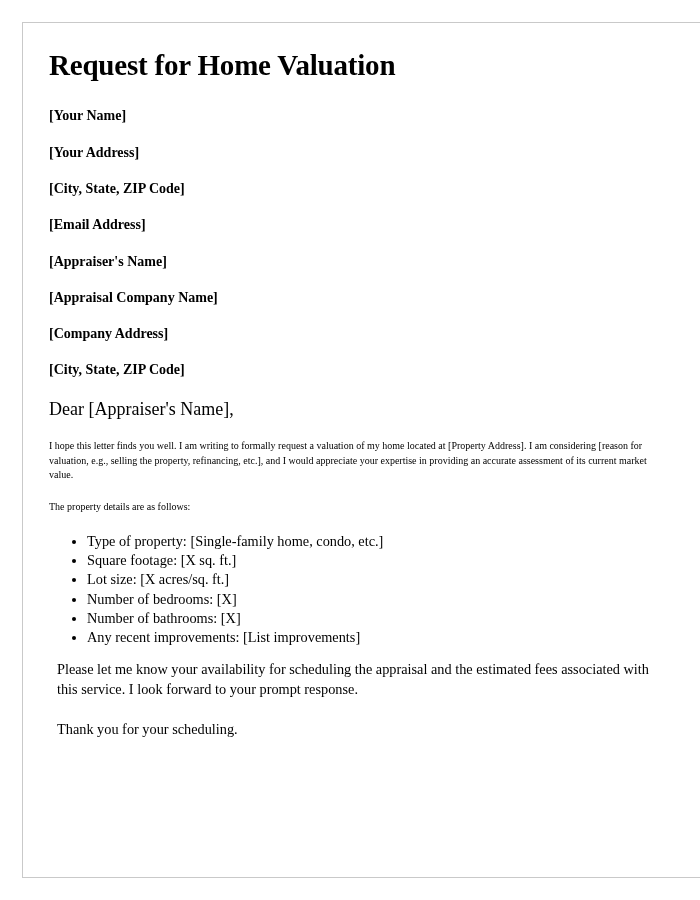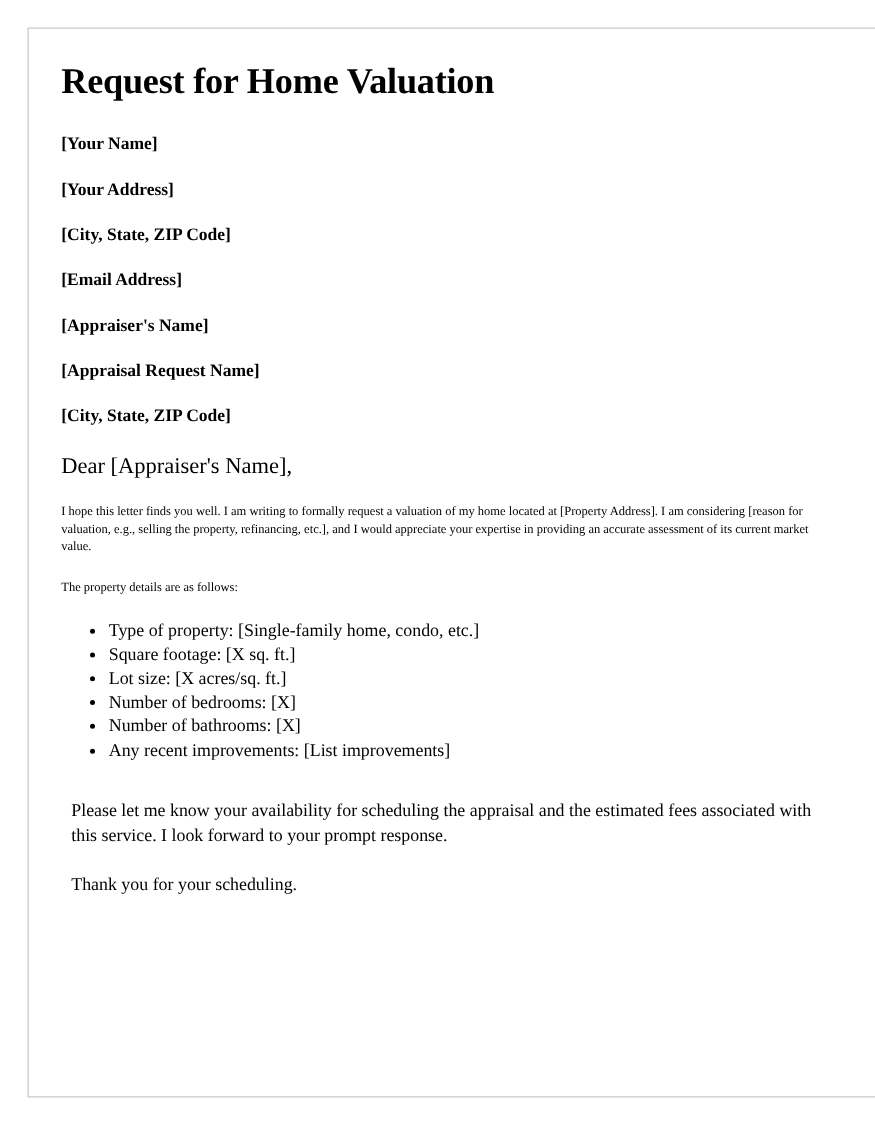--- a/index.html
+++ b/index.html
@@ -46,21 +46,21 @@
     line-height: 1.2;
     margin: 0 0 19px 0;
   }
   p.body-para {
     font-size: 10px;
     line-height: 1.42;
     margin: 0 0 18px 0;
     text-align: left;
   }
   ul.details-list {
-    margin: 0 0 28px 0;
+    margin: 0 0 12px 0;
     padding-left: 38px;
     list-style-type: disc;
   }
   ul.details-list li {
     font-size: 14.3px;
     line-height: 1.34;
     margin: 0;
   }
   .tail-para {
     font-size: 14.3px;
@@ -75,21 +75,22 @@
   <div class="content">
 
     <h1 class="doc-title">Request for Home Valuation</h1>
 
     <div class="field-line">[Your Name]</div>
     <div class="field-line">[Your Address]</div>
     <div class="field-line">[City, State, ZIP Code]</div>
     <div class="field-line">[Email Address]</div>
 
     <div class="field-line">[Appraiser's Name]</div>
-    <div class="field-line">[Appraisal Request Name]</div>
+    <div class="field-line">[Appraisal Company Name]</div>
+    <div class="field-line">[Company Address]</div>
     <div class="field-line">[City, State, ZIP Code]</div>
 
     <div class="salutation">Dear [Appraiser's Name],</div>
 
     <p class="body-para">I hope this letter finds you well. I am writing to formally request a valuation of my home located at [Property Address]. I am considering [reason for valuation, e.g., selling the property, refinancing, etc.], and I would appreciate your expertise in providing an accurate assessment of its current market value.</p>
 
     <p class="body-para">The property details are as follows:</p>
 
     <ul class="details-list">
       <li>Type of property: [Single-family home, condo, etc.]</li>

